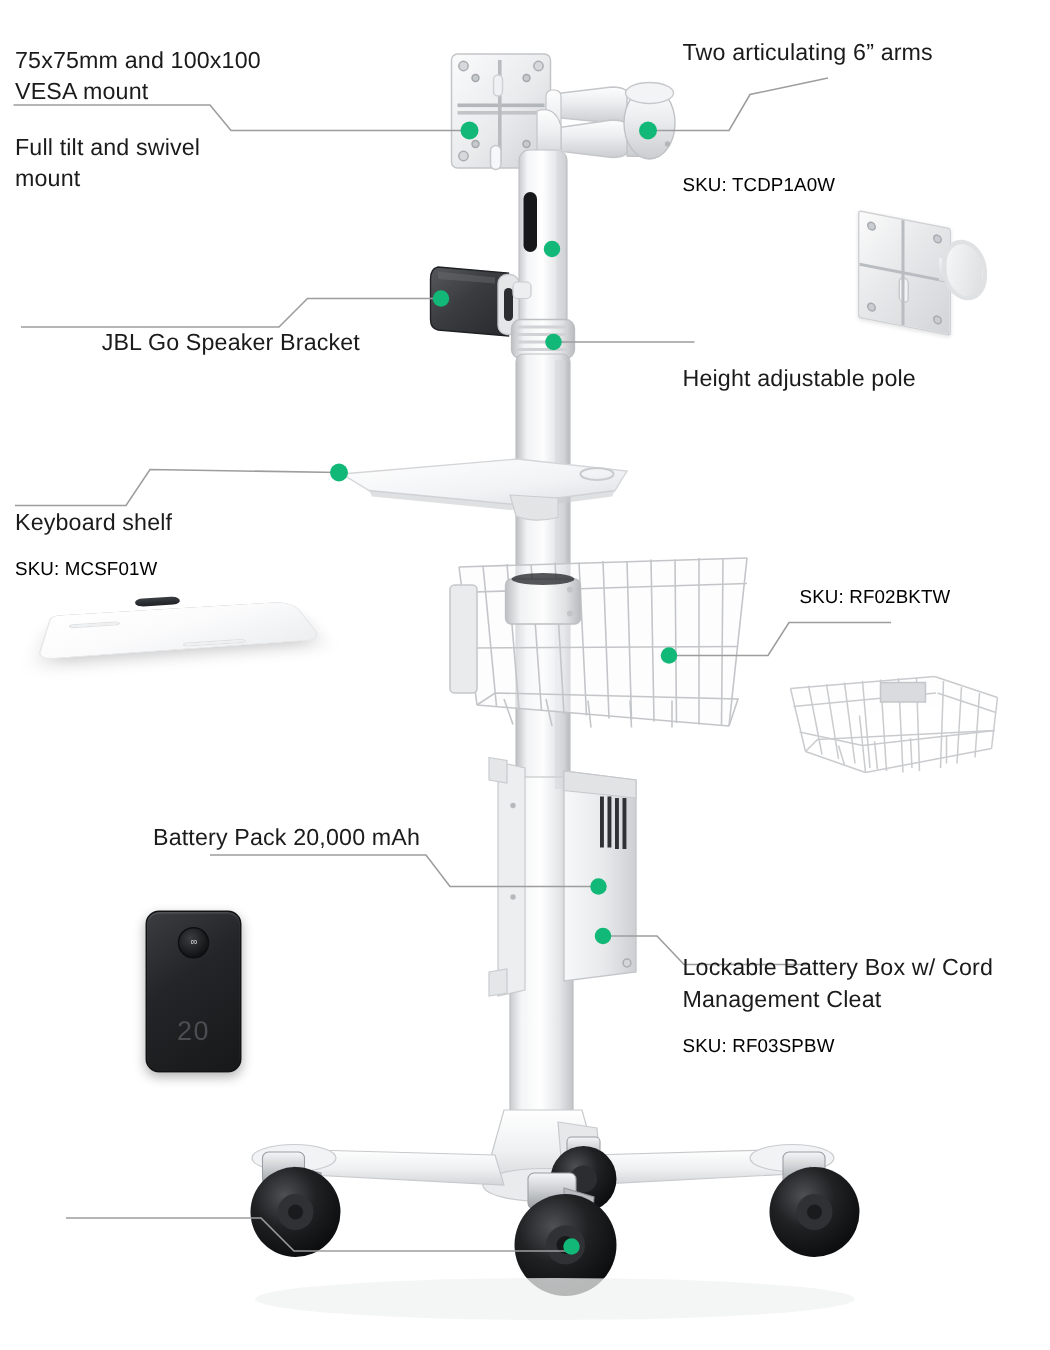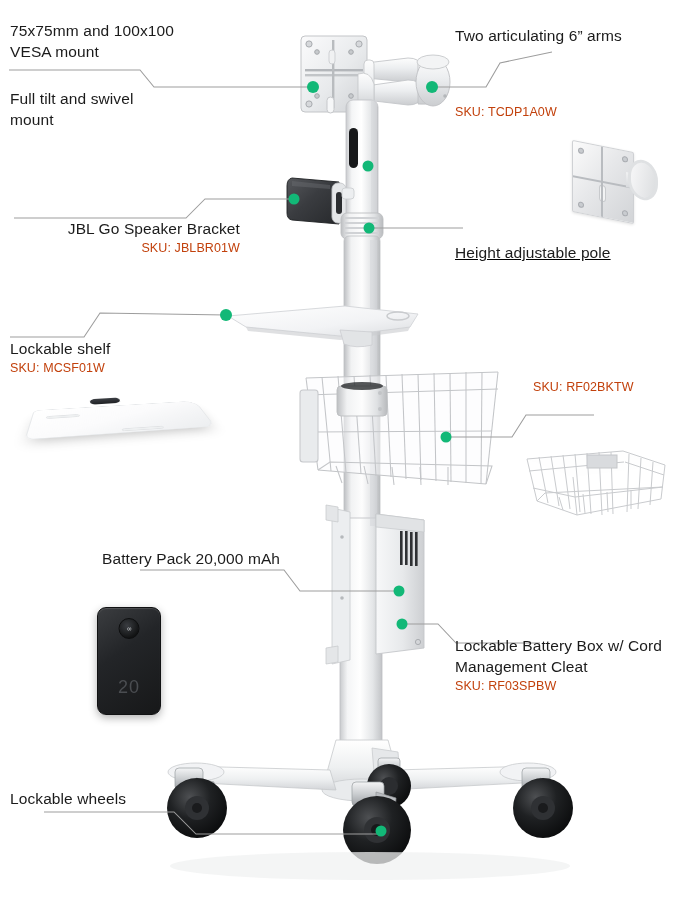--- a/index.html
+++ b/index.html
@@ -11,21 +11,21 @@
   }
   #stage { position: relative; width: 700px; height: 900px; background:#fff; }
 
   
   .callout { position: absolute; }
   .callout .title {
     font-size: 15.5px; line-height: 21px; color: #1b1b1b; font-weight: 400;
     letter-spacing: .1px; white-space: pre-line;
   }
   .callout .sku {
-    font-size: 12.5px; line-height: 17px; color: #c2410c; margin-top: 1px;
+    font-size: 12.5px; line-height: 17px; color: #000000; margin-top: 12px;
     letter-spacing: .1px;
   }
 
   
   #leaders { position: absolute; inset: 0; width:700px; height:900px; pointer-events:none; }
   .leader { fill: none; stroke: #9d9d9d; stroke-width: 1.05; }
   .dot { fill: #12b877; }
 
   
   #cart { position: absolute; inset: 0; width: 700px; height: 900px; }
@@ -453,63 +453,59 @@
     <circle class="dot" cx="368" cy="166" r="5.5"></circle>
     <circle class="dot" cx="294" cy="199" r="5.5"></circle>
     <circle class="dot" cx="369" cy="228" r="5.5"></circle>
     <circle class="dot" cx="226" cy="315" r="6"></circle>
     <circle class="dot" cx="446" cy="437" r="5.5"></circle>
     <circle class="dot" cx="399" cy="591" r="5.5"></circle>
     <circle class="dot" cx="402" cy="624" r="5.5"></circle>
     <circle class="dot" cx="381" cy="831" r="5.5"></circle>
   </svg>
 
-  <div class="callout" style="left:10px; top:20px; width:220px;">
+  <div class="callout" style="left:10px; top:30px; width:220px;">
     <div class="title">75x75mm and 100x100
 VESA mount</div>
   </div>
 
   <div class="callout" style="left:10px; top:88px; width:220px;">
     <div class="title">Full tilt and swivel
 mount</div>
   </div>
 
   <div class="callout" style="left:455px; top:25px; width:240px;">
     <div class="title">Two articulating 6” arms</div>
   </div>
 
   <div class="callout" style="left:455px; top:103px; width:245px;">
     <div class="sku">SKU: TCDP1A0W</div>
   </div>
 
   <div class="callout" style="left:10px; top:218px; width:230px;text-align:right;">
     <div class="title">JBL Go Speaker Bracket</div>
-    <div class="sku">SKU: JBLBR01W</div>
-  </div>
-
-  <div class="callout" style="left:455px; top:242px; width:230px;text-decoration:underline;">
+  </div>
+
+  <div class="callout" style="left:455px; top:242px; width:230px;">
     <div class="title">Height adjustable pole</div>
   </div>
 
   <div class="callout" style="left:10px; top:338px; width:200px;">
-    <div class="title">Lockable shelf</div>
+    <div class="title">Keyboard shelf</div>
     <div class="sku">SKU: MCSF01W</div>
   </div>
 
   <div class="callout" style="left:533px; top:378px; width:160px;">
     <div class="sku">SKU: RF02BKTW</div>
   </div>
 
   <div class="callout" style="left:102px; top:548px; width:260px;">
     <div class="title">Battery Pack 20,000 mAh</div>
   </div>
 
   <div class="callout" style="left:455px; top:635px; width:245px;">
     <div class="title">Lockable Battery Box w/ Cord
 Management Cleat</div>
     <div class="sku">SKU: RF03SPBW</div>
   </div>
 
-  <div class="callout" style="left:10px; top:788px; width:200px;">
-    <div class="title">Lockable wheels</div>
-  </div>
 
 </div>
 
 </body></html>

